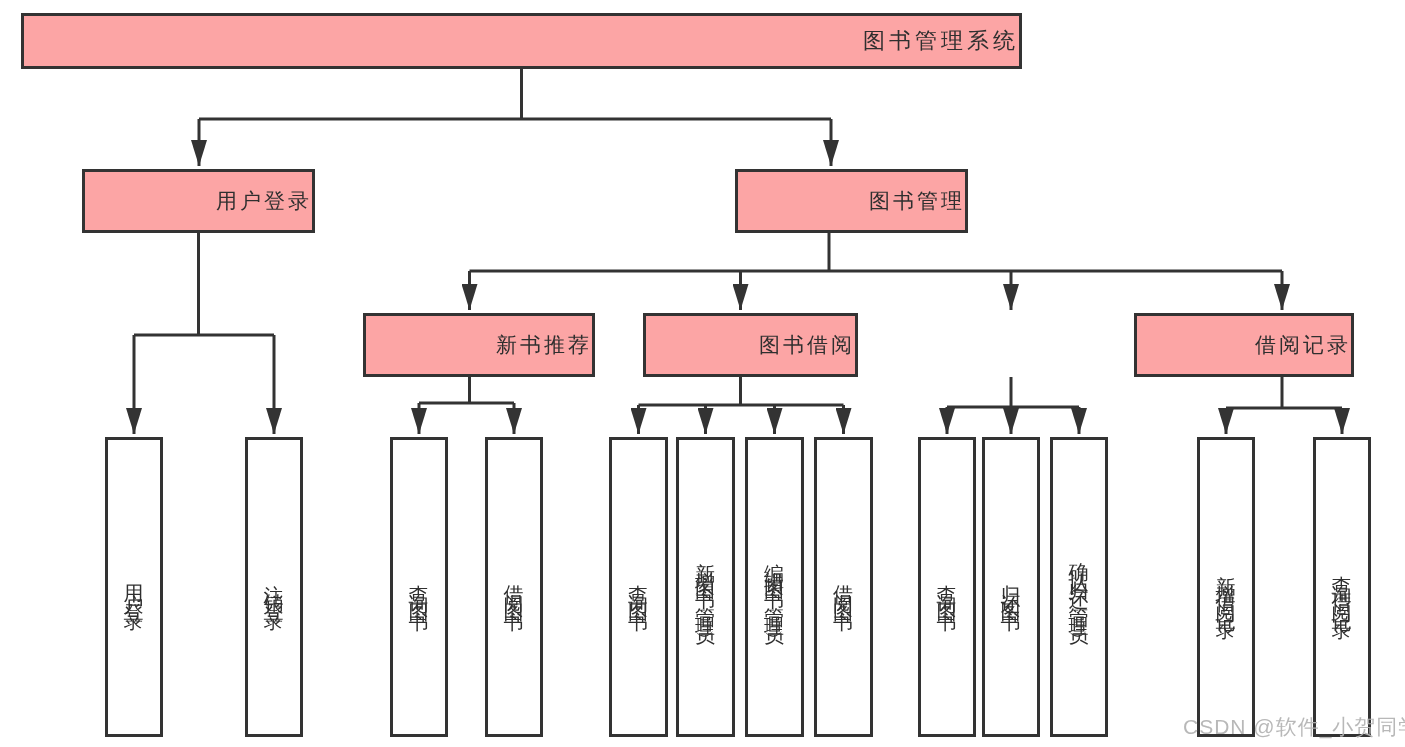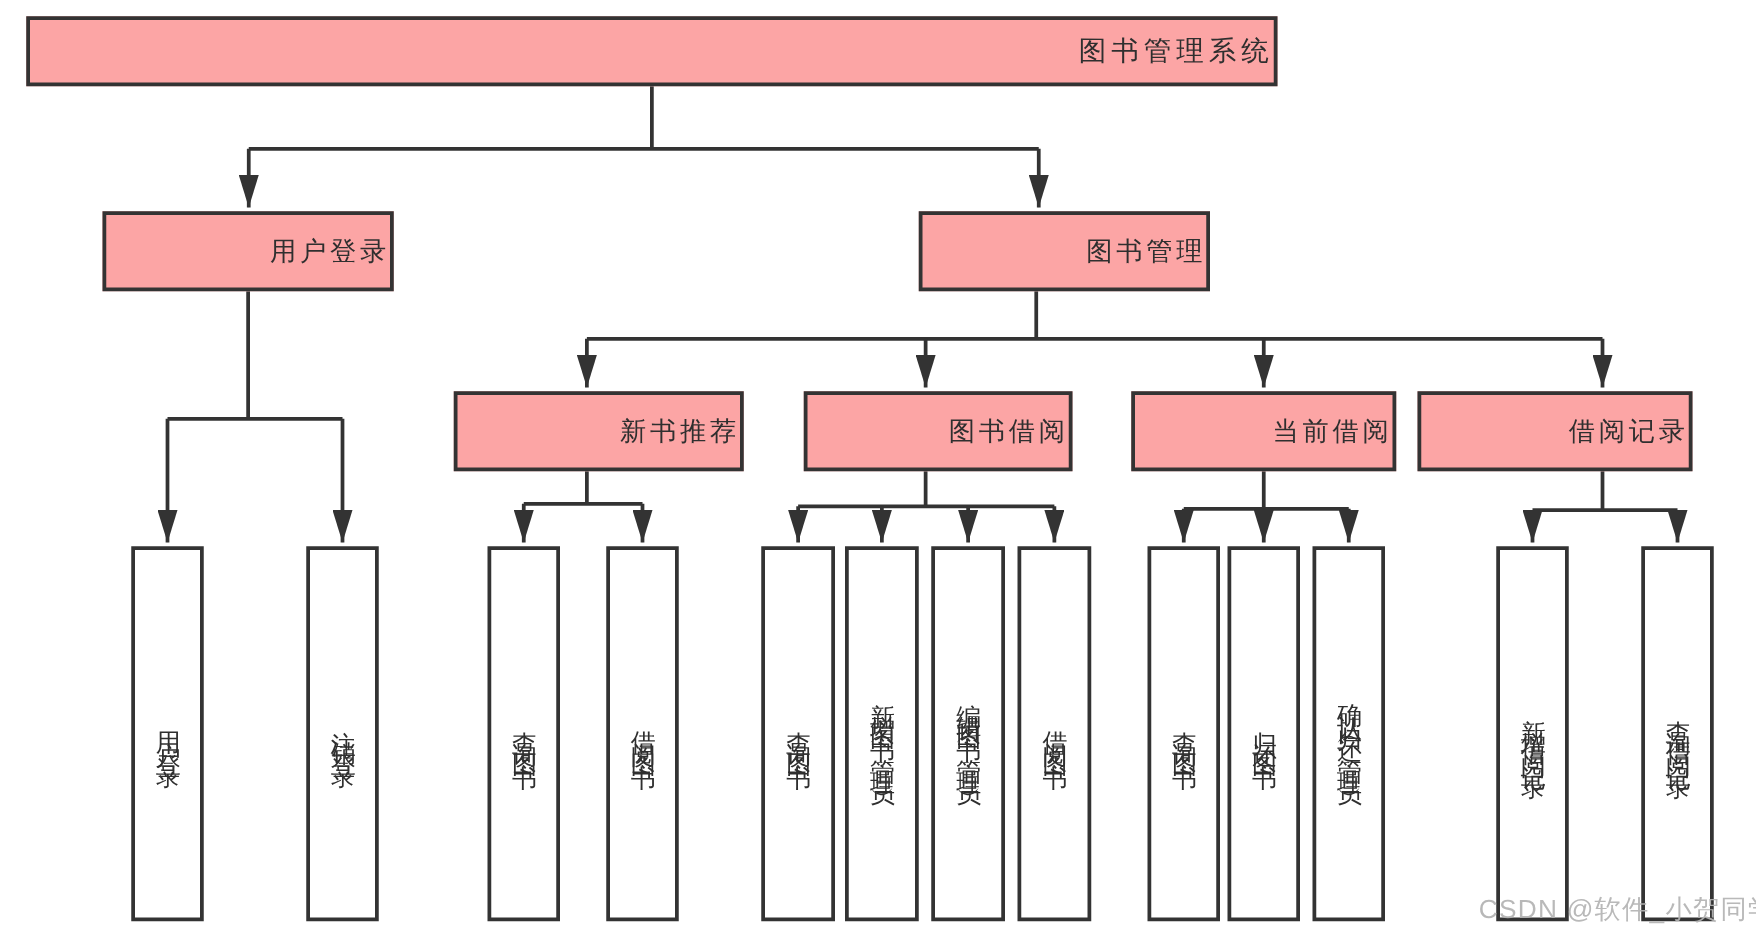--- a/index.html
+++ b/index.html
@@ -101,23 +101,20 @@
   <div class="hnode" style="left:712px;top:169px;width:233px;height:64px;margin-left:23px;">
     <span>图书管理</span>
   </div>
 
   <div class="hnode" style="left:363px;top:313px;width:232px;height:64px;">
     <span>新书推荐</span>
   </div>
   <div class="hnode" style="left:633px;top:313px;width:215px;height:64px;margin-left:10px;">
     <span>图书借阅</span>
   </div>
-  <div class="hnode" style="left:905px;top:313px;width:212px;height:64px;">
-    <span>当前借阅</span>
-  </div>
   <div class="hnode" style="left:1134px;top:313px;width:220px;height:64px;">
     <span>借阅记录</span>
   </div>
 
   <div class="vnode" style="left:105px;width:58px;">
     <span>用户登录</span>
   </div>
   <div class="vnode" style="left:245px;width:58px;">
     <span>注销登录</span>
   </div>

